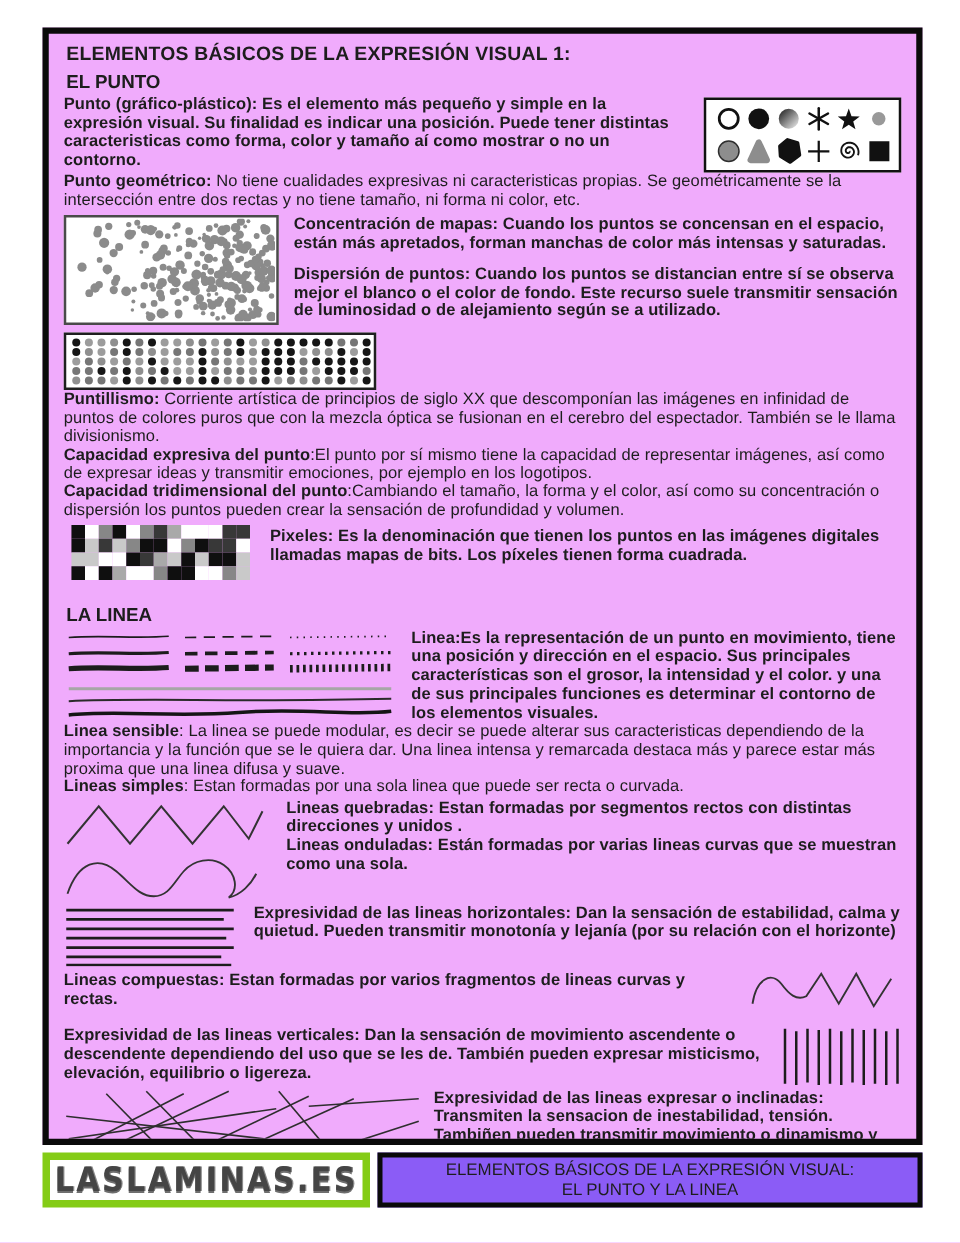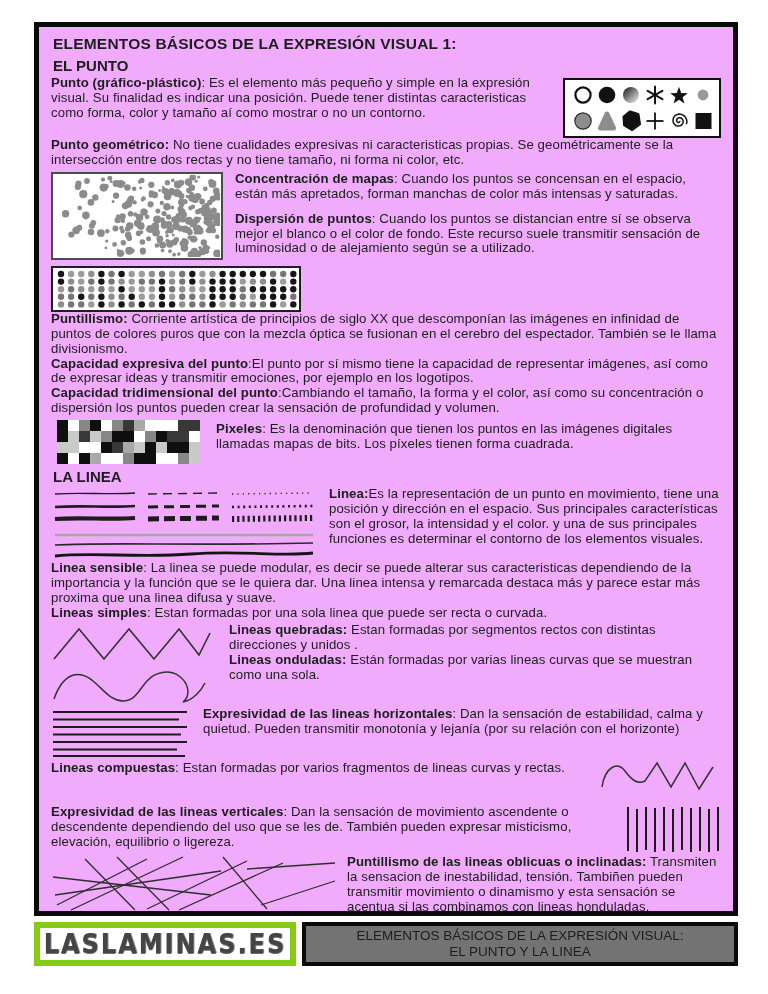--- a/index.html
+++ b/index.html
@@ -3,40 +3,40 @@
 <meta charset="utf-8">
 <style>
   *{box-sizing:border-box;}
   html,body{margin:0;padding:0;}
   body{width:768px;height:994px;background:#ffffff;position:relative;
        font-family:"Liberation Sans",sans-serif;color:#1d1d1d;}
   .sheet{position:absolute;left:34px;top:22px;width:704px;height:894px;
          border:5px solid #0a0a0a;padding:6px 12px 4px 12px;overflow:hidden;background:#f0abfc;}
   .h1{font-size:15.5px;font-weight:bold;letter-spacing:.2px;margin:2px 0 0 2px;}
   .h2{font-size:15px;font-weight:bold;margin:4px 0 2px 2px;}
-  .h3{font-size:15px;font-weight:bold;margin:4px 0 2px 2px;}
+  .h3{font-size:15px;font-weight:bold;margin:20px 0 2px 2px;}
   p.para{margin:0;font-size:13.2px;line-height:14.9px;letter-spacing:.1px;}
-  .row{display:flex;}
+  .row{display:flex;font-weight:bold;}
   .flex1{flex:1;min-width:0;}
   .shapesbox{width:158px;height:60px;border:2.5px solid #111;flex:0 0 auto;margin-top:2px;
              display:flex;align-items:center;justify-content:center;background:#fff;}
   .dotsbox{width:172px;height:88px;border:2px solid #4a4a4a;flex:0 0 auto;
            display:flex;align-items:center;justify-content:center;background:#fff;}
   .mezclabox{width:250px;height:46px;border:2px solid #1f1f1f;flex:0 0 auto;align-self:flex-start;
              display:flex;align-items:center;justify-content:center;background:#fff;}
   .mt2{margin-top:2px;} .mt4{margin-top:4px;} .mt5{margin-top:5px;} .mt6{margin-top:6px;}
   .mt7{margin-top:7px;} .mt12{margin-top:12px;}
   .gap10{gap:10px;} .gap12{gap:12px;} .gap14{gap:14px;}
   .figcol{flex:0 0 auto;}
   svg{display:block;}
   .footer-left{position:absolute;left:34px;top:922px;width:262px;height:44px;border:6px solid #84cc16;
                display:flex;align-items:center;justify-content:center;background:#fff;}
   .footer-right{position:absolute;left:302px;top:922px;width:436px;height:44px;border:4px solid #0a0a0a;
                 display:flex;flex-direction:column;align-items:center;justify-content:center;
-                text-align:center;font-size:13.5px;line-height:16px;background:#737373;}
+                text-align:center;font-size:13.5px;line-height:16px;background:#8b5cf6;}
   .logo{font-family:"DejaVu Sans",sans-serif;font-weight:bold;font-size:24px;letter-spacing:2px;
         color:#454545;transform:scaleY(1.12);
         text-shadow:0 1px 0 #6e6e6e, 1px 0 0 #8a8a8a;}
 </style>
 </head>
 <body>
 
 <div class="sheet">
 
   <div class="h1">ELEMENTOS BÁSICOS DE LA EXPRESIÓN VISUAL 1:</div>
@@ -600,21 +600,21 @@
         <line x1="66" y1="2" x2="118" y2="55"></line>
         <line x1="2" y1="22" x2="160" y2="40"></line>
         <line x1="4" y1="40" x2="170" y2="16"></line>
         <line x1="96" y1="54" x2="196" y2="6"></line>
         <line x1="128" y1="55" x2="232" y2="8"></line>
         <line x1="172" y1="2" x2="216" y2="54"></line>
         <line x1="210" y1="50" x2="284" y2="26"></line>
         <line x1="196" y1="14" x2="284" y2="8"></line>
       </g>
     </svg>
-    <p class="para flex1"><b>Puntillismo de las lineas oblicuas o inclinadas:</b><span> Transmiten la sensacion de inestabilidad, tensión. Tambiñen pueden transmitir movimiento o dinamismo y esta sensación se acentua si las combinamos con lineas honduladas.</span></p>
+    <p class="para flex1"><b>Expresividad de las lineas expresar o inclinadas:</b><span> Transmiten la sensacion de inestabilidad, tensión. Tambiñen pueden transmitir movimiento o dinamismo y esta sensación se acentua si las combinamos con lineas honduladas.</span></p>
   </div>
 
 </div>
 
 <div class="footer-left">
   <span class="logo">LASLAMINAS.ES</span>
 </div>
 <div class="footer-right">
   <span>ELEMENTOS BÁSICOS DE LA EXPRESIÓN VISUAL:</span>
   <span>EL PUNTO Y LA LINEA</span>

